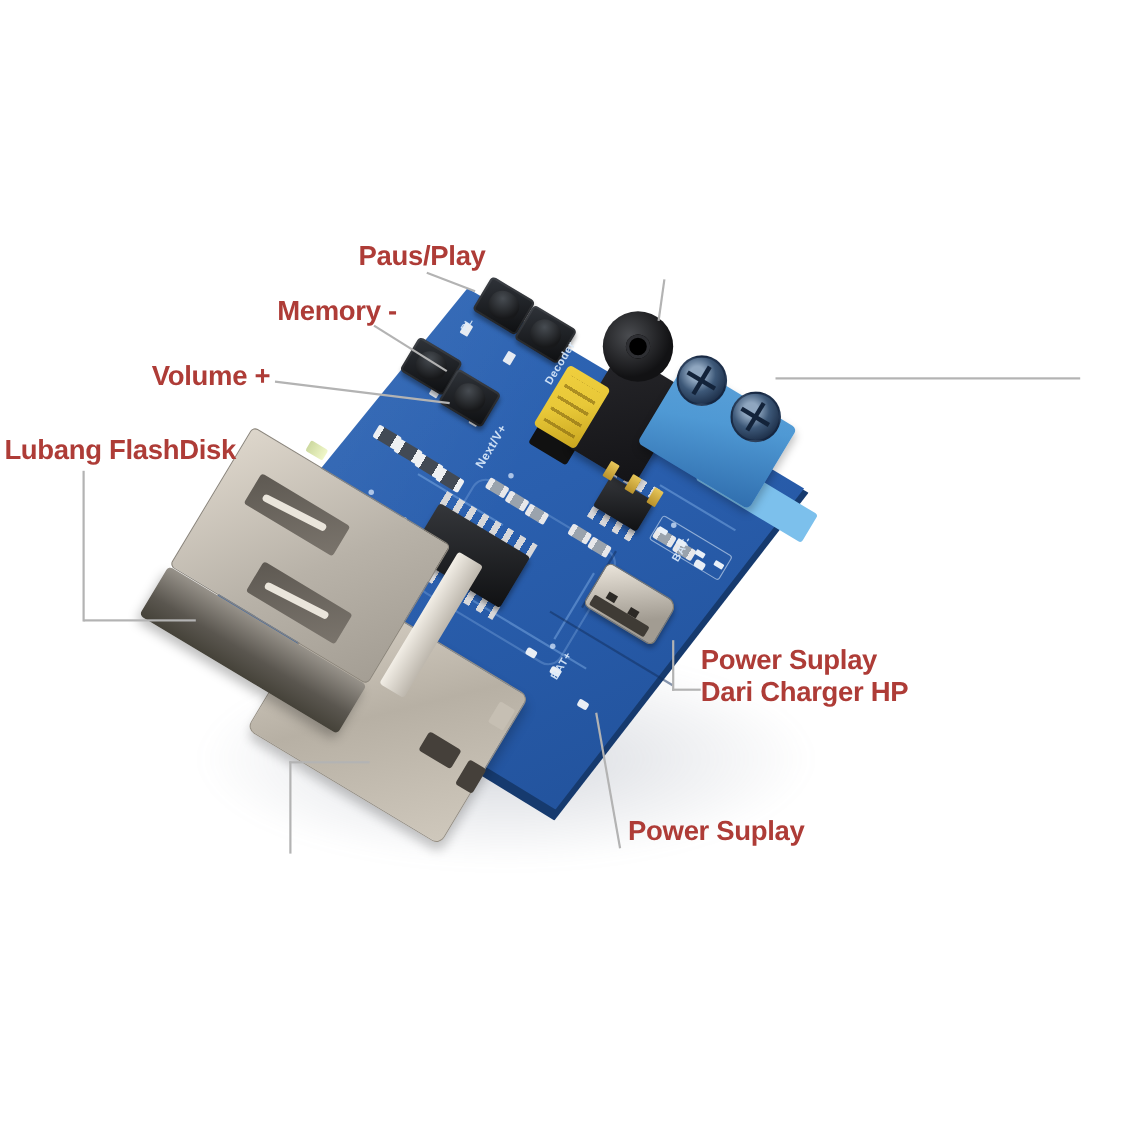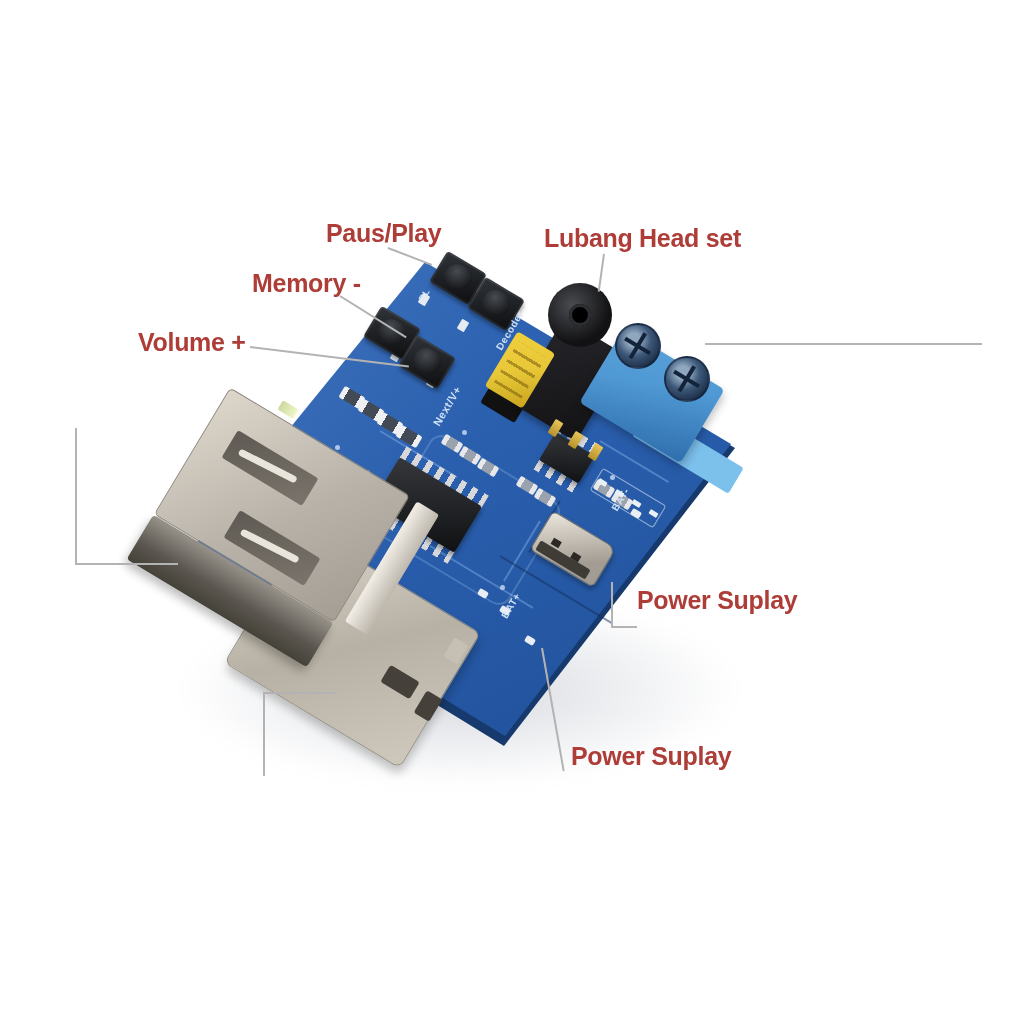--- a/index.html
+++ b/index.html
@@ -227,23 +227,24 @@
   <div class="ld" style="left:76px;top:563px;width:102px;"></div>
   <div class="ld" style="left:604px;top:253px;width:38px;transform:rotate(98deg);"></div>
   <div class="ld" style="left:705px;top:343px;width:277px;"></div>
   <div class="ldv" style="left:611px;top:582px;height:46px;"></div>
   <div class="ld" style="left:611px;top:626px;width:26px;"></div>
   <div class="ld" style="left:542px;top:647px;width:125px;transform:rotate(80deg);"></div>
   <div class="ld" style="left:263px;top:692px;width:73px;"></div>
   <div class="ldv" style="left:263px;top:692px;height:84px;"></div>
 
   <div class="lbl" style="left:326px;top:219px;">Paus/Play</div>
-  <div class="lbl" style="left:544px;top:224px;">Lubang Head set</div>
   <div class="lbl" style="left:252px;top:269px;">Memory -</div>
   <div class="lbl" style="left:138px;top:328px;">Volume +</div>
+  <div class="lbl" style="left:4px;top:395px;">Lubang FlashDisk</div>
   <div class="lbl" style="left:637px;top:586px;">
     <span style="position:static;display:block;">Power Suplay</span>
+    <span style="position:static;display:block;">Dari Charger HP</span>
   </div>
   <div class="lbl" style="left:571px;top:742px;">
     <span style="position:static;display:block;">Power Suplay</span>
   </div>
 
 </div>
 
 </body></html>

